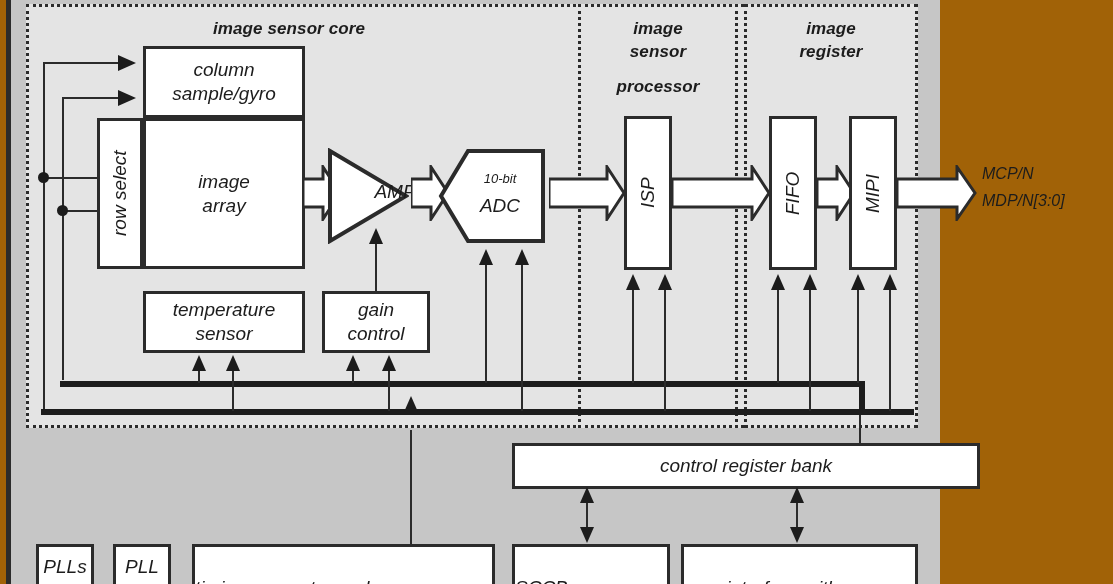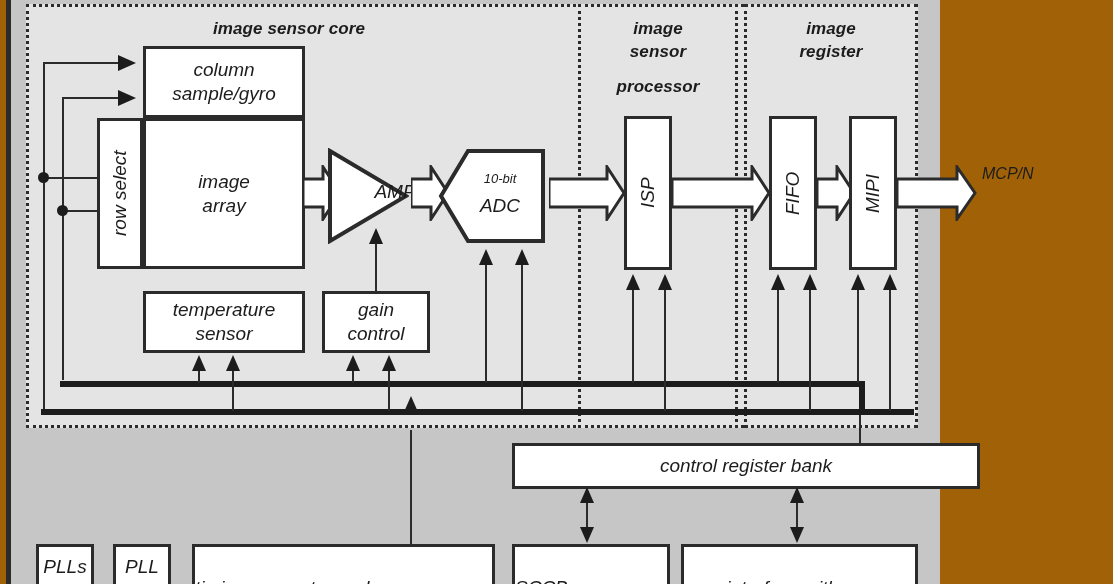--- a/index.html
+++ b/index.html
@@ -164,20 +164,21 @@
   <div class="box vert" style="left:849px;top:116px;width:48px;height:154px;">
     <span>MIPI</span>
   </div>
 
   <div class="barrow" style="left:897px;top:165px;">
     <svg width="80" height="56" viewBox="0 0 80 56">
       <polygon points="0,14 60,14 60,2 78,28 60,54 60,42 0,42" fill="#ffffff" stroke="#2b2b2b" stroke-width="3"></polygon>
     </svg>
   </div>
   <div class="label-out" style="left:982px;top:160px;">MCP/N</div>
+  <div class="label-out" style="left:982px;top:187px;">MDP/N[3:0]</div>
 
   <div class="wire v" style="left:375px;top:240px;height:52px;"></div>
   <div class="ah-up" style="left:369px;top:228px;"></div>
 
   <div class="bus" style="left:60px;top:381px;width:805px;"></div>
   <div class="bus" style="left:41px;top:409px;width:873px;"></div>
   <div class="bus-v" style="left:859px;top:381px;height:34px;"></div>
 
   <div class="wire v" style="left:198px;top:369px;height:14px;"></div>
   <div class="ah-up" style="left:192px;top:355px;"></div>

